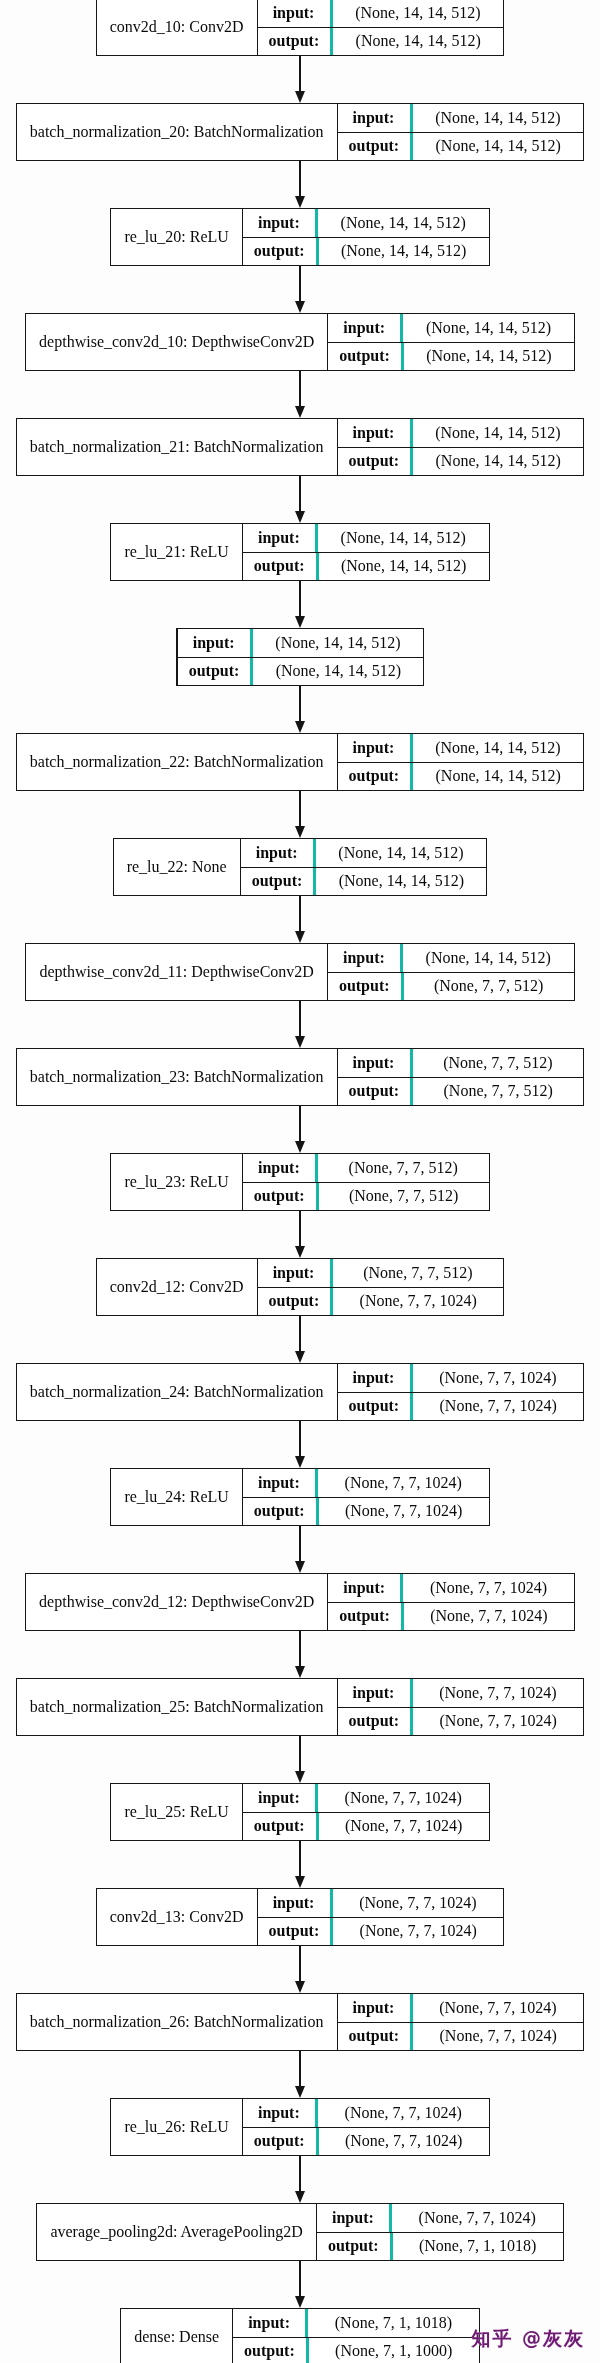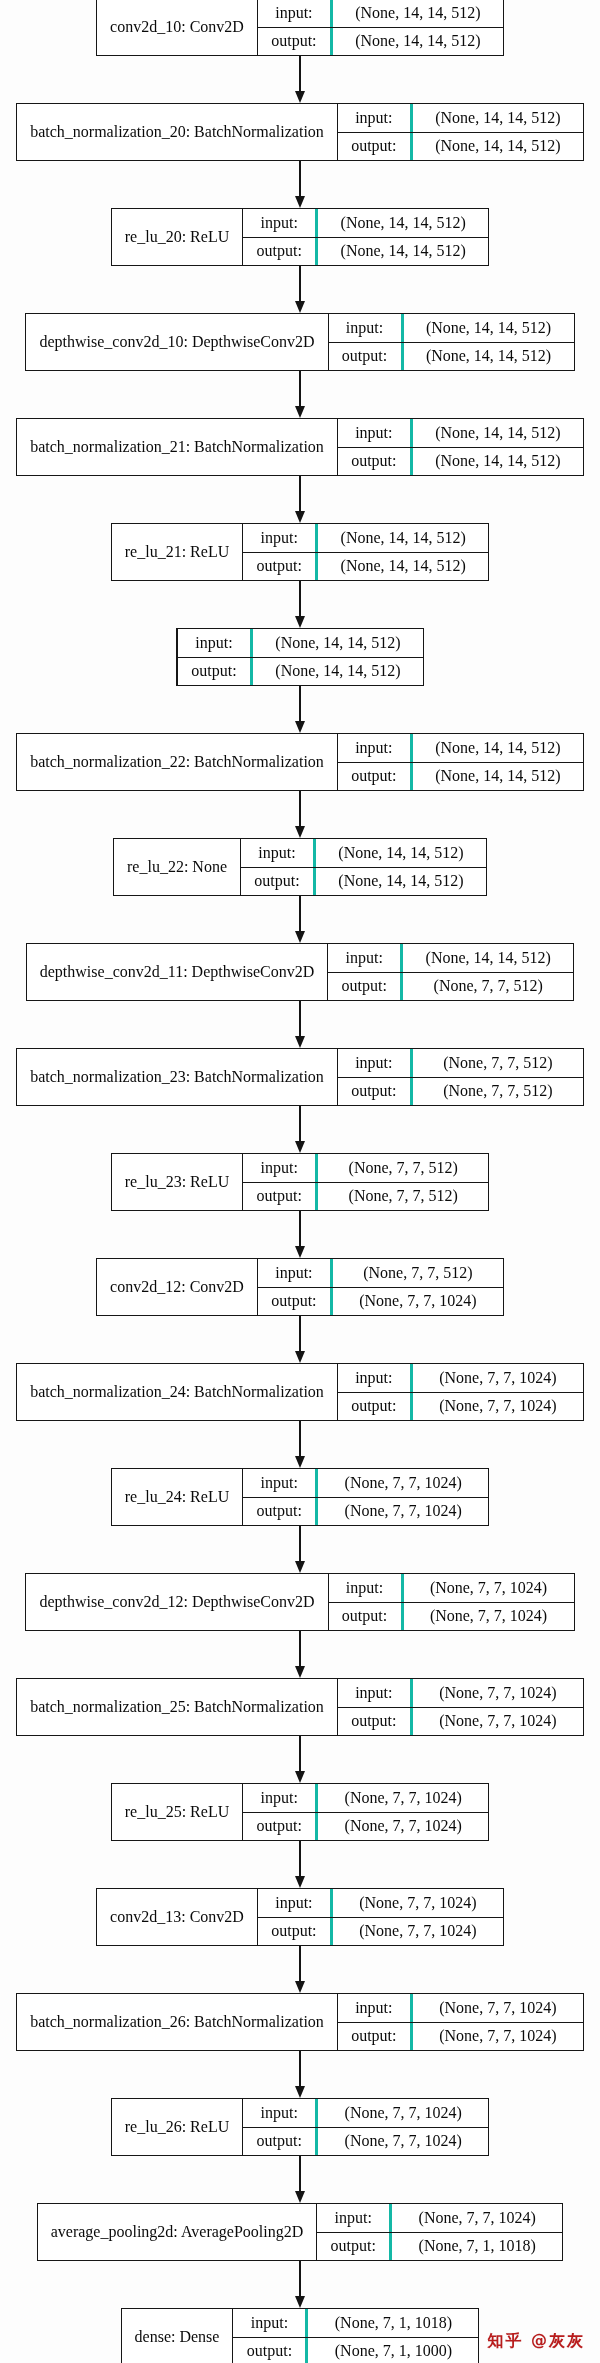--- a/index.html
+++ b/index.html
@@ -43,20 +43,21 @@
   }
   .io-row { flex: 1; display: flex; align-items: stretch; }
   .io-row.output-row { border-top: 1px solid #161616; }
   .io-key {
     display: flex;
     align-items: center;
     justify-content: center;
     padding: 2px 11px;
     min-width: 50px;
     white-space: nowrap;
+    font-weight: bold;
   }
   .io-val {
     flex: 1;
     display: flex;
     align-items: center;
     justify-content: center;
     padding: 0 15px;
     min-width: 140px;
     border-left: 3px solid #14b8a6;
     white-space: nowrap;
@@ -73,24 +74,24 @@
     width: 0; height: 0; flex: none;
     border-left: 5px solid transparent;
     border-right: 5px solid transparent;
     border-top: 12px solid #141414;
   }
   .watermark {
     position: absolute;
     right: 15px;
     bottom: 11px;
     font-family: "DejaVu Sans", "Liberation Sans", sans-serif;
-    font-size: 16px;
+    font-size: 19px;
     font-weight: bold;
     letter-spacing: 2px;
-    color: #b91c1c;
+    color: #701a75;
     text-shadow: 0 0 1px #e6e6e6;
   }
 </style>
 </head>
 <body>
 
 <div class="diagram-column">
     <div class="node cropped-top">
       <div class="label-cell">conv2d_10: Conv2D</div>
       <div class="io">

